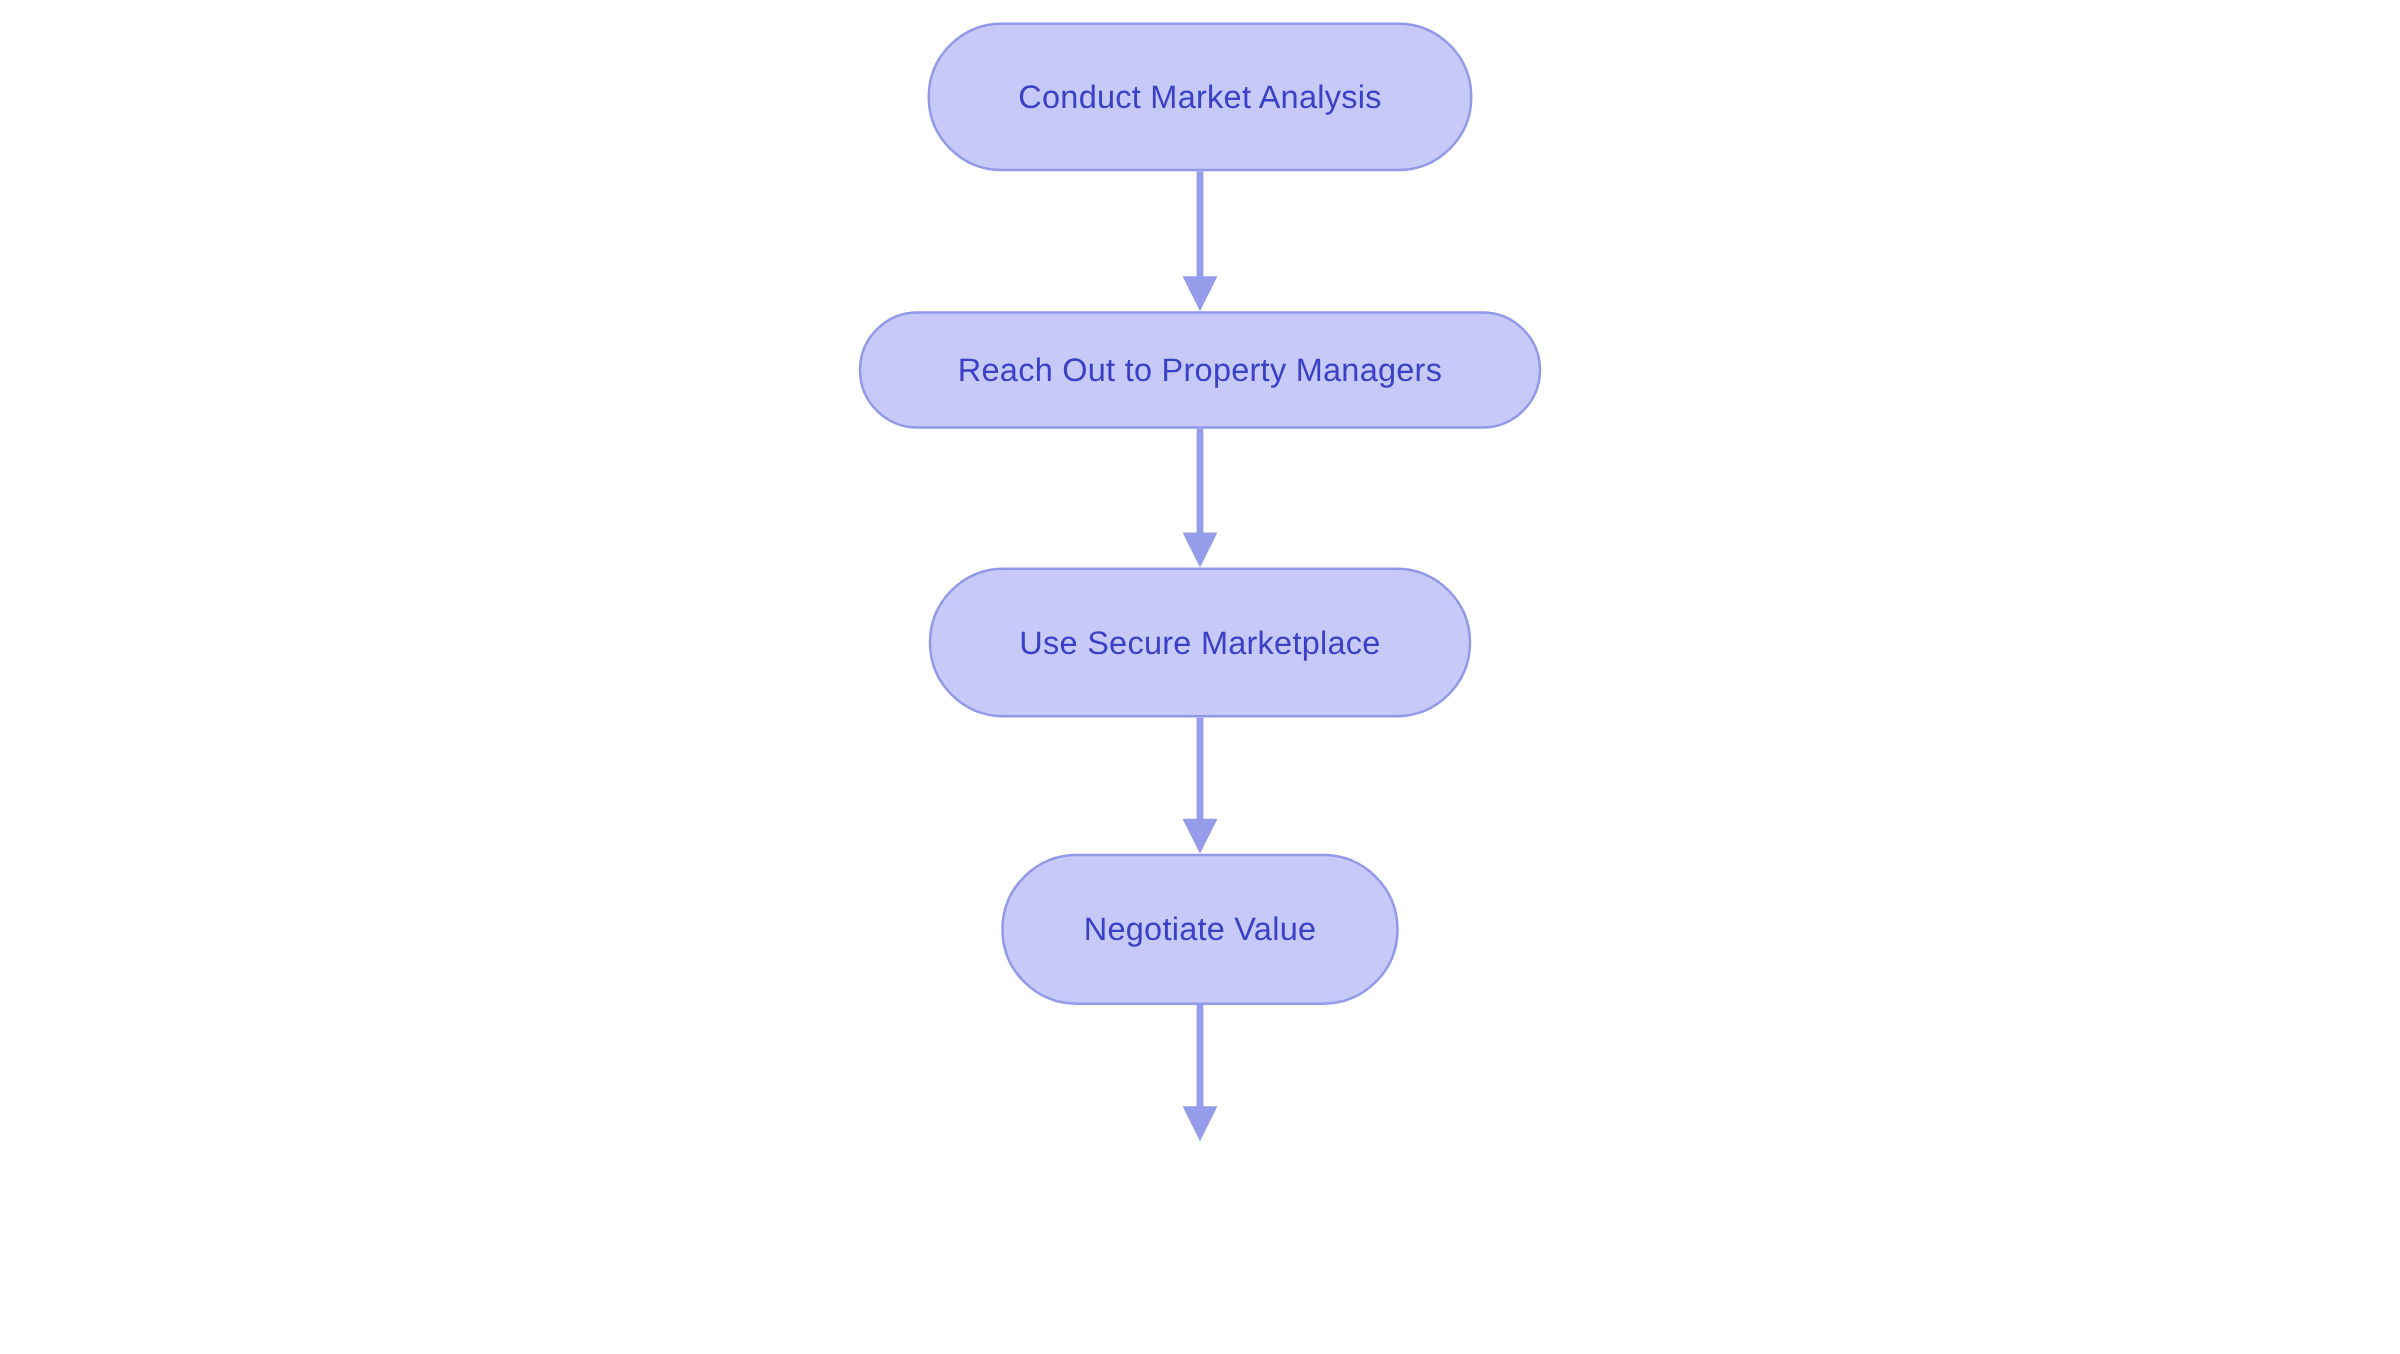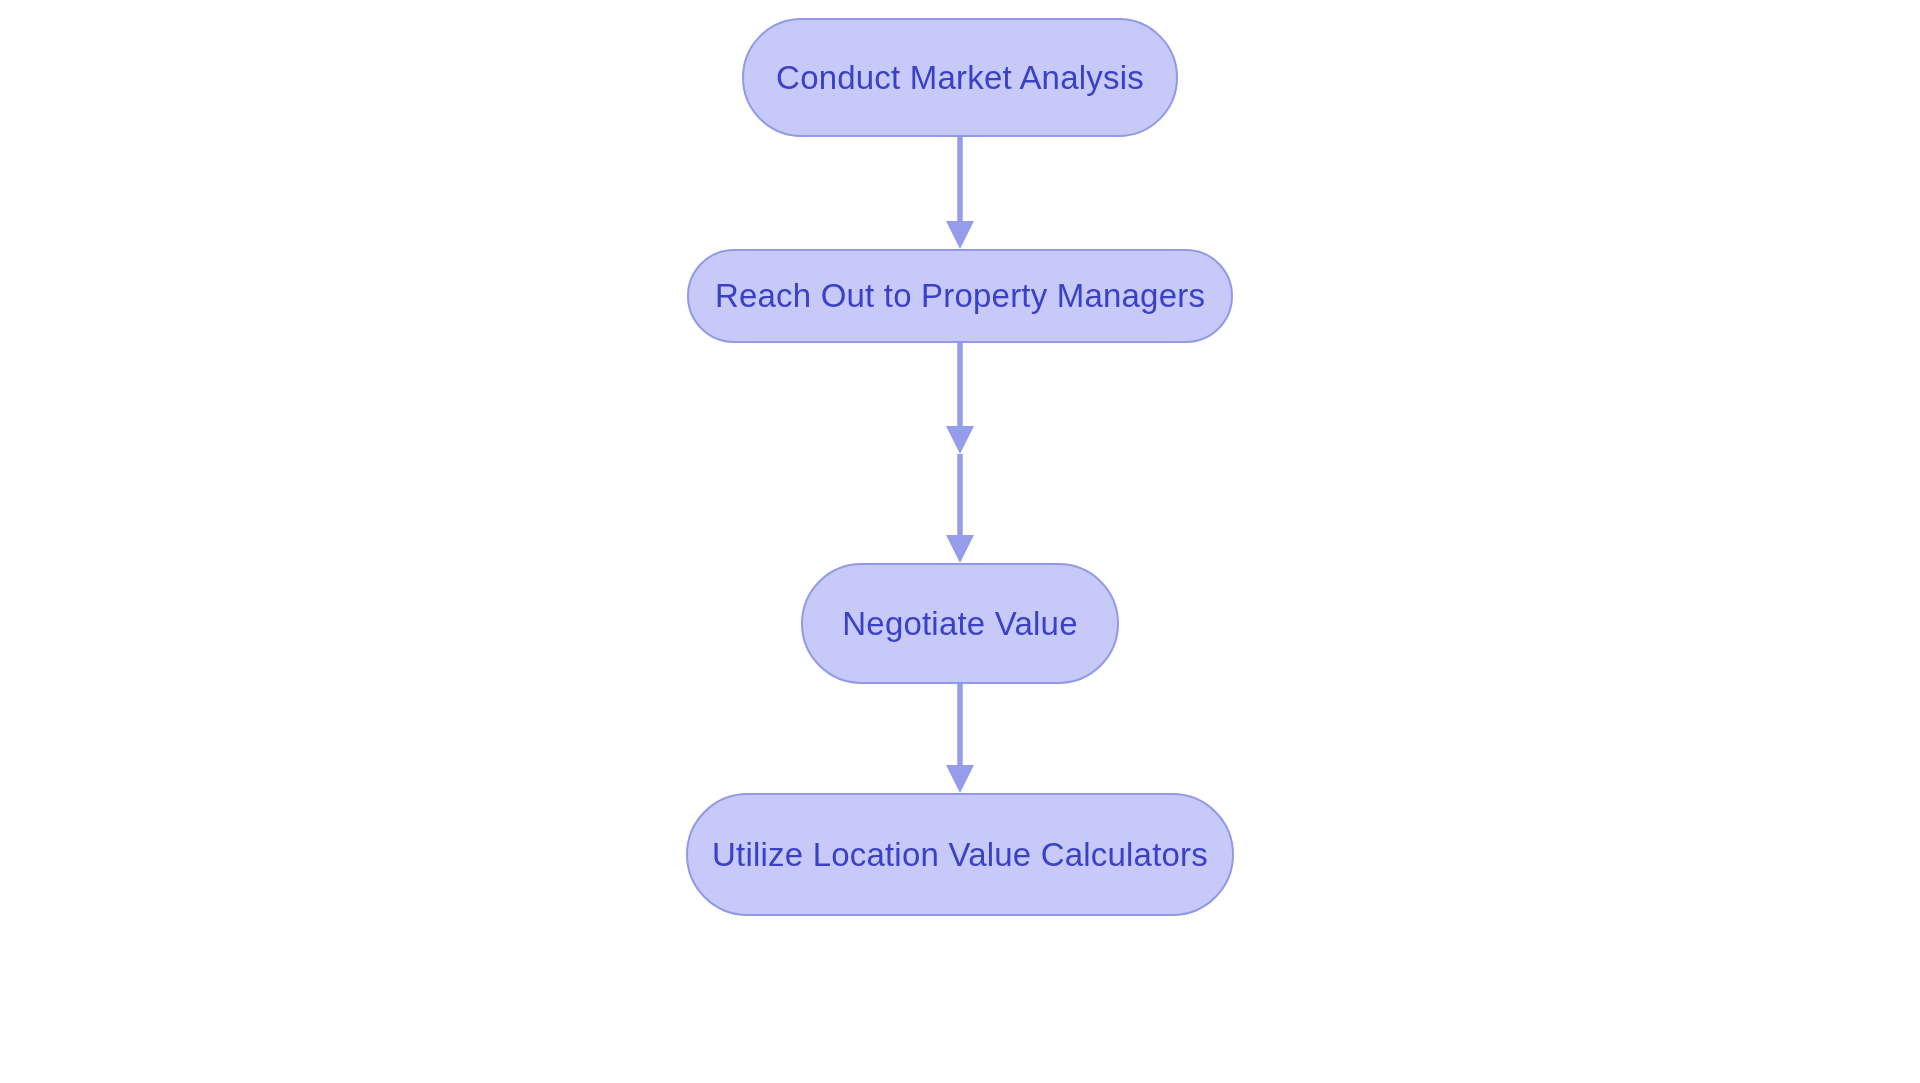--- a/index.html
+++ b/index.html
@@ -19,21 +19,21 @@
     flex-direction: column;
     align-items: center;
     padding-top: 18px;
     box-sizing: border-box;
   }
   .node {
     background: #c7caf8;
     border: 2px solid #9199e8;
     border-radius: 62px;
     color: #3b41c6;
-    font-size: 33px;
+    font-size: 26px;
     letter-spacing: 0.2px;
     display: flex;
     align-items: center;
     justify-content: center;
     text-align: center;
     box-sizing: border-box;
     flex: 0 0 auto;
   }
   .node-1 { width: 436px; height: 119px; }
   .node-2 { width: 546px; height: 94px; }
@@ -66,36 +66,36 @@
     <span>Reach Out to Property Managers</span>
   </div>
 
   <div class="edge">
     <svg width="28" height="111" viewBox="0 0 28 111">
       <line x1="14" y1="0" x2="14" y2="85" stroke="#959ce9" stroke-width="5.5"></line>
       <polygon points="0,83 28,83 14,111" fill="#959ce9"></polygon>
     </svg>
   </div>
 
+  <div class="node node-3">
+    <span>Use Secure Marketplace</span>
+  </div>
 
   <div class="edge">
     <svg width="28" height="109" viewBox="0 0 28 109">
       <line x1="14" y1="0" x2="14" y2="83" stroke="#959ce9" stroke-width="5.5"></line>
       <polygon points="0,81 28,81 14,109" fill="#959ce9"></polygon>
     </svg>
   </div>
 
   <div class="node node-4">
     <span>Negotiate Value</span>
   </div>
 
   <div class="edge">
     <svg width="28" height="109" viewBox="0 0 28 109">
       <line x1="14" y1="0" x2="14" y2="83" stroke="#959ce9" stroke-width="5.5"></line>
       <polygon points="0,81 28,81 14,109" fill="#959ce9"></polygon>
     </svg>
   </div>
 
-  <div class="node node-5">
-    <span>Utilize Location Value Calculators</span>
-  </div>
 
 </div>
 
 </body></html>

